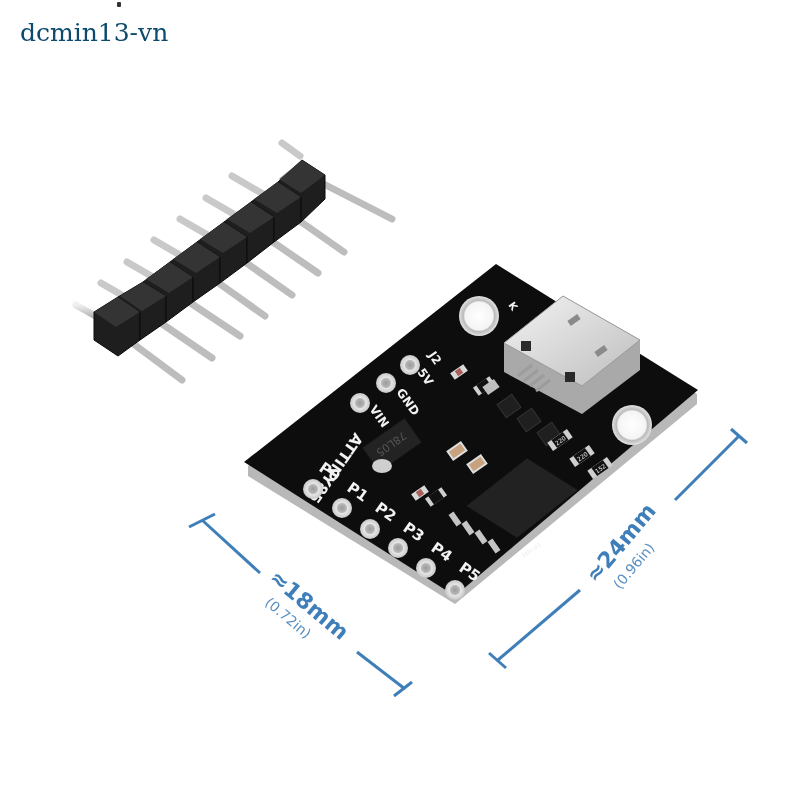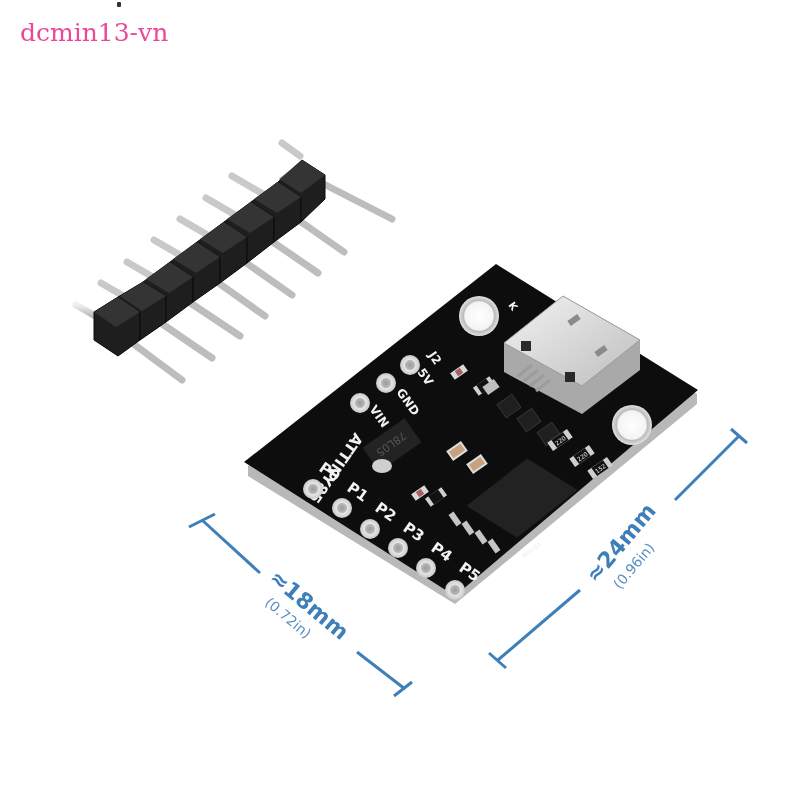--- a/index.html
+++ b/index.html
@@ -1,19 +1,19 @@
 <!DOCTYPE html>
 <html><head>
 <meta charset="utf-8">
 <style>
   html, body { margin: 0; padding: 0; background: #ffffff; }
   body { width: 800px; height: 800px; position: relative; overflow: hidden; font-family: "DejaVu Sans", sans-serif; }
   .watermark {
     position: absolute; left: 20px; top: 18px;
-    font-family: "DejaVu Serif", serif; font-size: 25px; color: #ec4899;
+    font-family: "DejaVu Serif", serif; font-size: 25px; color: #0c4a6e;
     letter-spacing: 0px;
   }
   .speck { position: absolute; left: 117px; top: 2px; width: 4px; height: 5px; background: #333; border-radius: 1px; }
   svg.scene { position: absolute; left: 0; top: 0; }
   .silk { font-family: "DejaVu Sans", sans-serif; fill: #f2f2f2; font-weight: bold; }
   .dim-main { font-family: "DejaVu Sans", sans-serif; font-weight: bold; }
   .dim-sub { font-family: "DejaVu Sans", sans-serif; }
 </style>
 </head>
 <body>

